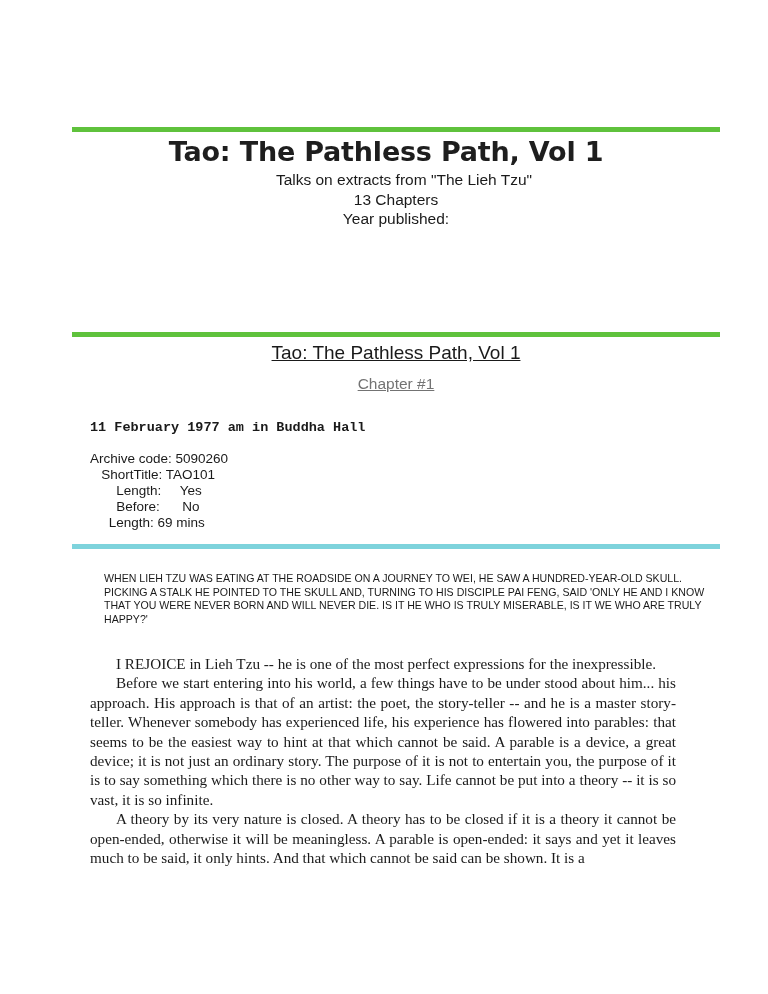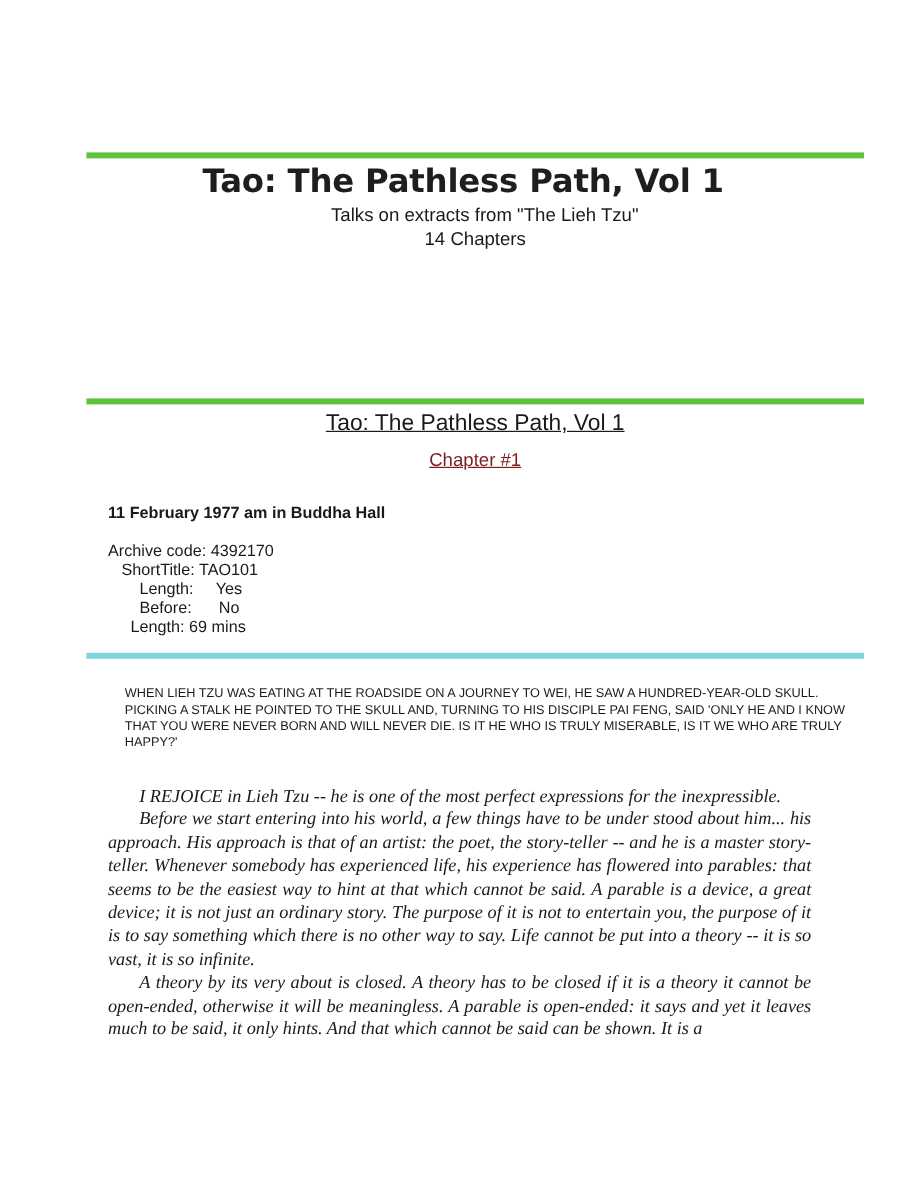--- a/index.html
+++ b/index.html
@@ -61,30 +61,31 @@
       font-size: 19px;
       line-height: 26px;
       text-decoration: underline;
       color: #1a1a1a;
       margin-bottom: 8px;
     }
     .chapter-line {
       font-size: 15.5px;
       line-height: 19.5px;
       text-decoration: underline;
-      color: #7f1d1d;
+      color: #737373;
     }
 
     .talk-date {
       position: absolute;
       left: 90px;
       top: 420px;
       font-weight: bold;
       font-size: 13.5px;
       color: #1a1a1a;
+      font-family: Liberation Mono, monospace;
     }
 
     .archive {
       position: absolute;
       left: 90px;
       top: 451px;
       font-size: 13.5px;
       line-height: 16px;
       color: #1a1a1a;
     }
@@ -107,54 +108,54 @@
       top: 654px;
       font-family: "Liberation Serif", serif;
       font-size: 15.2px;
       line-height: 19.4px;
       color: #1a1a1a;
       text-align: justify;
     }
     .body-text p {
       margin: 0;
       text-indent: 26px;
-      font-style: italic;
     }
   </style>
 </head>
 <body>
 
 <div class="rule green" style="top:127px;"></div>
 
 <header class="book-header">
   <h1 class="book-title">Tao: The Pathless Path, Vol 1</h1>
   <div class="book-meta">
     <div class="m0">Talks on extracts from "The Lieh Tzu"</div>
-    <div>14 Chapters</div>
+    <div>13 Chapters</div>
+    <div>Year published:</div>
   </div>
 </header>
 
 <div class="rule green" style="top:332px;"></div>
 
 <section class="chapter-header">
   <div class="chapter-series-title">Tao: The Pathless Path, Vol 1</div>
   <div class="chapter-line">Chapter #1</div>
 </section>
 
 <div class="talk-date">11 February 1977 am in Buddha Hall</div>
 
 <div class="archive">
-  <div class="row">Archive code: 4392170</div>
+  <div class="row">Archive code: 5090260</div>
   <div class="row">   ShortTitle: TAO101</div>
   <div class="row">       Length:     Yes</div>
   <div class="row">       Before:      No</div>
   <div class="row">     Length: 69 mins</div>
 </div>
 
 <div class="rule teal" style="top:544px;"></div>
 
 <div class="excerpt">WHEN LIEH TZU WAS EATING AT THE ROADSIDE ON A JOURNEY TO WEI, HE SAW A HUNDRED-YEAR-OLD SKULL. PICKING A STALK HE POINTED TO THE SKULL AND, TURNING TO HIS DISCIPLE PAI FENG, SAID 'ONLY HE AND I KNOW THAT YOU WERE NEVER BORN AND WILL NEVER DIE. IS IT HE WHO IS TRULY MISERABLE, IS IT WE WHO ARE TRULY HAPPY?'</div>
 
 <article class="body-text">
   <p>I REJOICE in Lieh Tzu -- he is one of the most perfect expressions for the inexpressible.</p>
   <p>Before we start entering into his world, a few things have to be under stood about him... his approach. His approach is that of an artist: the poet, the story-teller -- and he is a master story-teller. Whenever somebody has experienced life, his experience has flowered into parables: that seems to be the easiest way to hint at that which cannot be said. A parable is a device, a great device; it is not just an ordinary story. The purpose of it is not to entertain you, the purpose of it is to say something which there is no other way to say. Life cannot be put into a theory -- it is so vast, it is so infinite.</p>
-  <p>A theory by its very about is closed. A theory has to be closed if it is a theory it cannot be open-ended, otherwise it will be meaningless. A parable is open-ended: it says and yet it leaves much to be said, it only hints. And that which cannot be said can be shown. It is a</p>
+  <p>A theory by its very nature is closed. A theory has to be closed if it is a theory it cannot be open-ended, otherwise it will be meaningless. A parable is open-ended: it says and yet it leaves much to be said, it only hints. And that which cannot be said can be shown. It is a</p>
 </article>
 
 </body></html>

